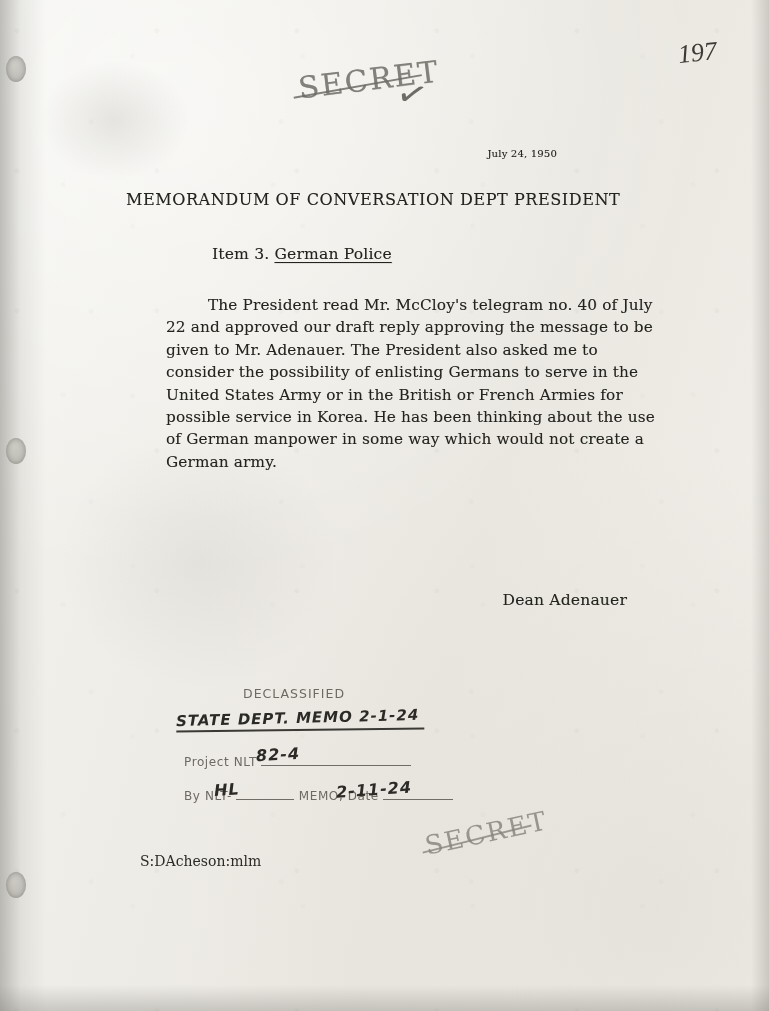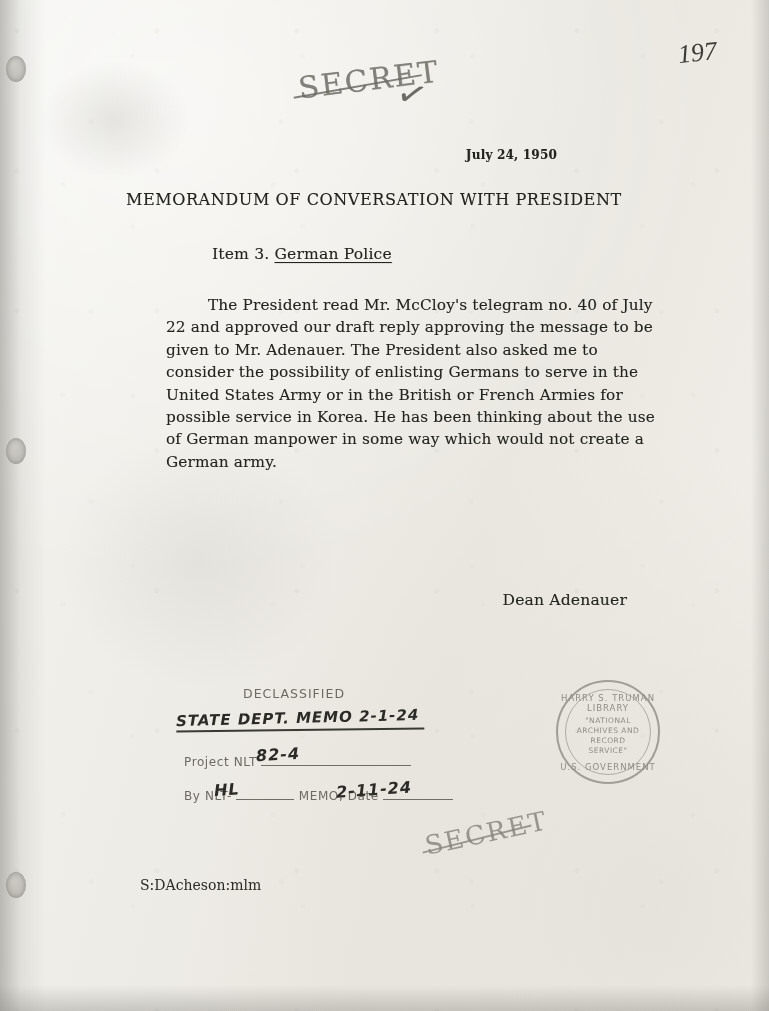--- a/index.html
+++ b/index.html
@@ -107,22 +107,21 @@
     left: 398px; top: 74px;
     font-size: 34px;
     color: #4d4b45;
     transform: rotate(14deg) scaleX(1.1);
     font-family: "DejaVu Sans", sans-serif;
     opacity: 0.8;
   }
   .date-line {
     position: absolute;
     right: 212px; top: 148px;
-    font-size: 12px;
-    font-weight: bold;
+    font-size: 10px;
   }
   .doc-title {
     position: absolute;
     left: 126px; top: 190px;
     font-size: 16px;
     letter-spacing: 0.6px;
   }
   .item-line {
     position: absolute;
     left: 212px; top: 245px;
@@ -228,21 +227,20 @@
     background: #6f6d66;
     transform: rotate(-2deg);
     opacity: 0.8;
   }
   .drafter {
     position: absolute;
     left: 140px; top: 853px;
     font-family: "DejaVu Serif", serif;
     font-size: 14px;
     color: #2b2a26;
-    margin-top: 24px;
   }
   
   .seal {
     position: absolute;
     left: 556px; top: 680px;
     width: 104px; height: 104px;
     border-radius: 50%;
     color: #7e7c74;
     opacity: 0.85;
   }
@@ -303,21 +301,21 @@
   <div class="page-number">197</div>
 
   <div class="secret-top typed">
     <span>SECRET</span>
     <span class="strike"></span>
   </div>
   <div class="check-mark">✓</div>
 
   <div class="date-line typed">July 24, 1950</div>
 
-  <div class="doc-title typed">MEMORANDUM OF CONVERSATION WITH PRESIDENT</div>
+  <div class="doc-title typed">MEMORANDUM OF CONVERSATION DEPT PRESIDENT</div>
 
   <div class="item-line typed">
     <span>Item 3.</span>
     <span class="subject">German Police</span>
   </div>
 
   <div class="body-block typed para1">
     <p><span class="indent"></span><span>The President read Mr. McCloy's telegram no. 40 of July 22 and approved our draft reply  approving the message to be given to Mr. Adenauer.  The President also asked me to consider the possibility of enlisting Germans to serve in the United States Army or in the British or French Armies for possible service in Korea.   He has been thinking about the use of German manpower in some way which would not create a German army.</span></p>
   </div>
 
@@ -346,26 +344,16 @@
   <div class="hand hand-by">HL</div>
   <div class="hand hand-date">2-11-24</div>
 
   <div class="secret-bottom">
     <span>SECRET</span>
     <span class="strike"></span>
   </div>
 
   <div class="drafter">S:DAcheson:mlm</div>
 
-  <div class="seal">
-    <div class="ring"></div>
-    <div class="ring2"></div>
-    <div class="arc-top">HARRY S. TRUMAN LIBRARY</div>
-    <div class="center" style="white-space:pre-line">"NATIONAL
-ARCHIVES AND
-RECORD
-SERVICE"</div>
-    <div class="arc-bottom">U.S. GOVERNMENT</div>
-  </div>
 
   <div class="edge-right"></div>
   <div class="edge-bottom"></div>
 </div>
 
 </body></html>

